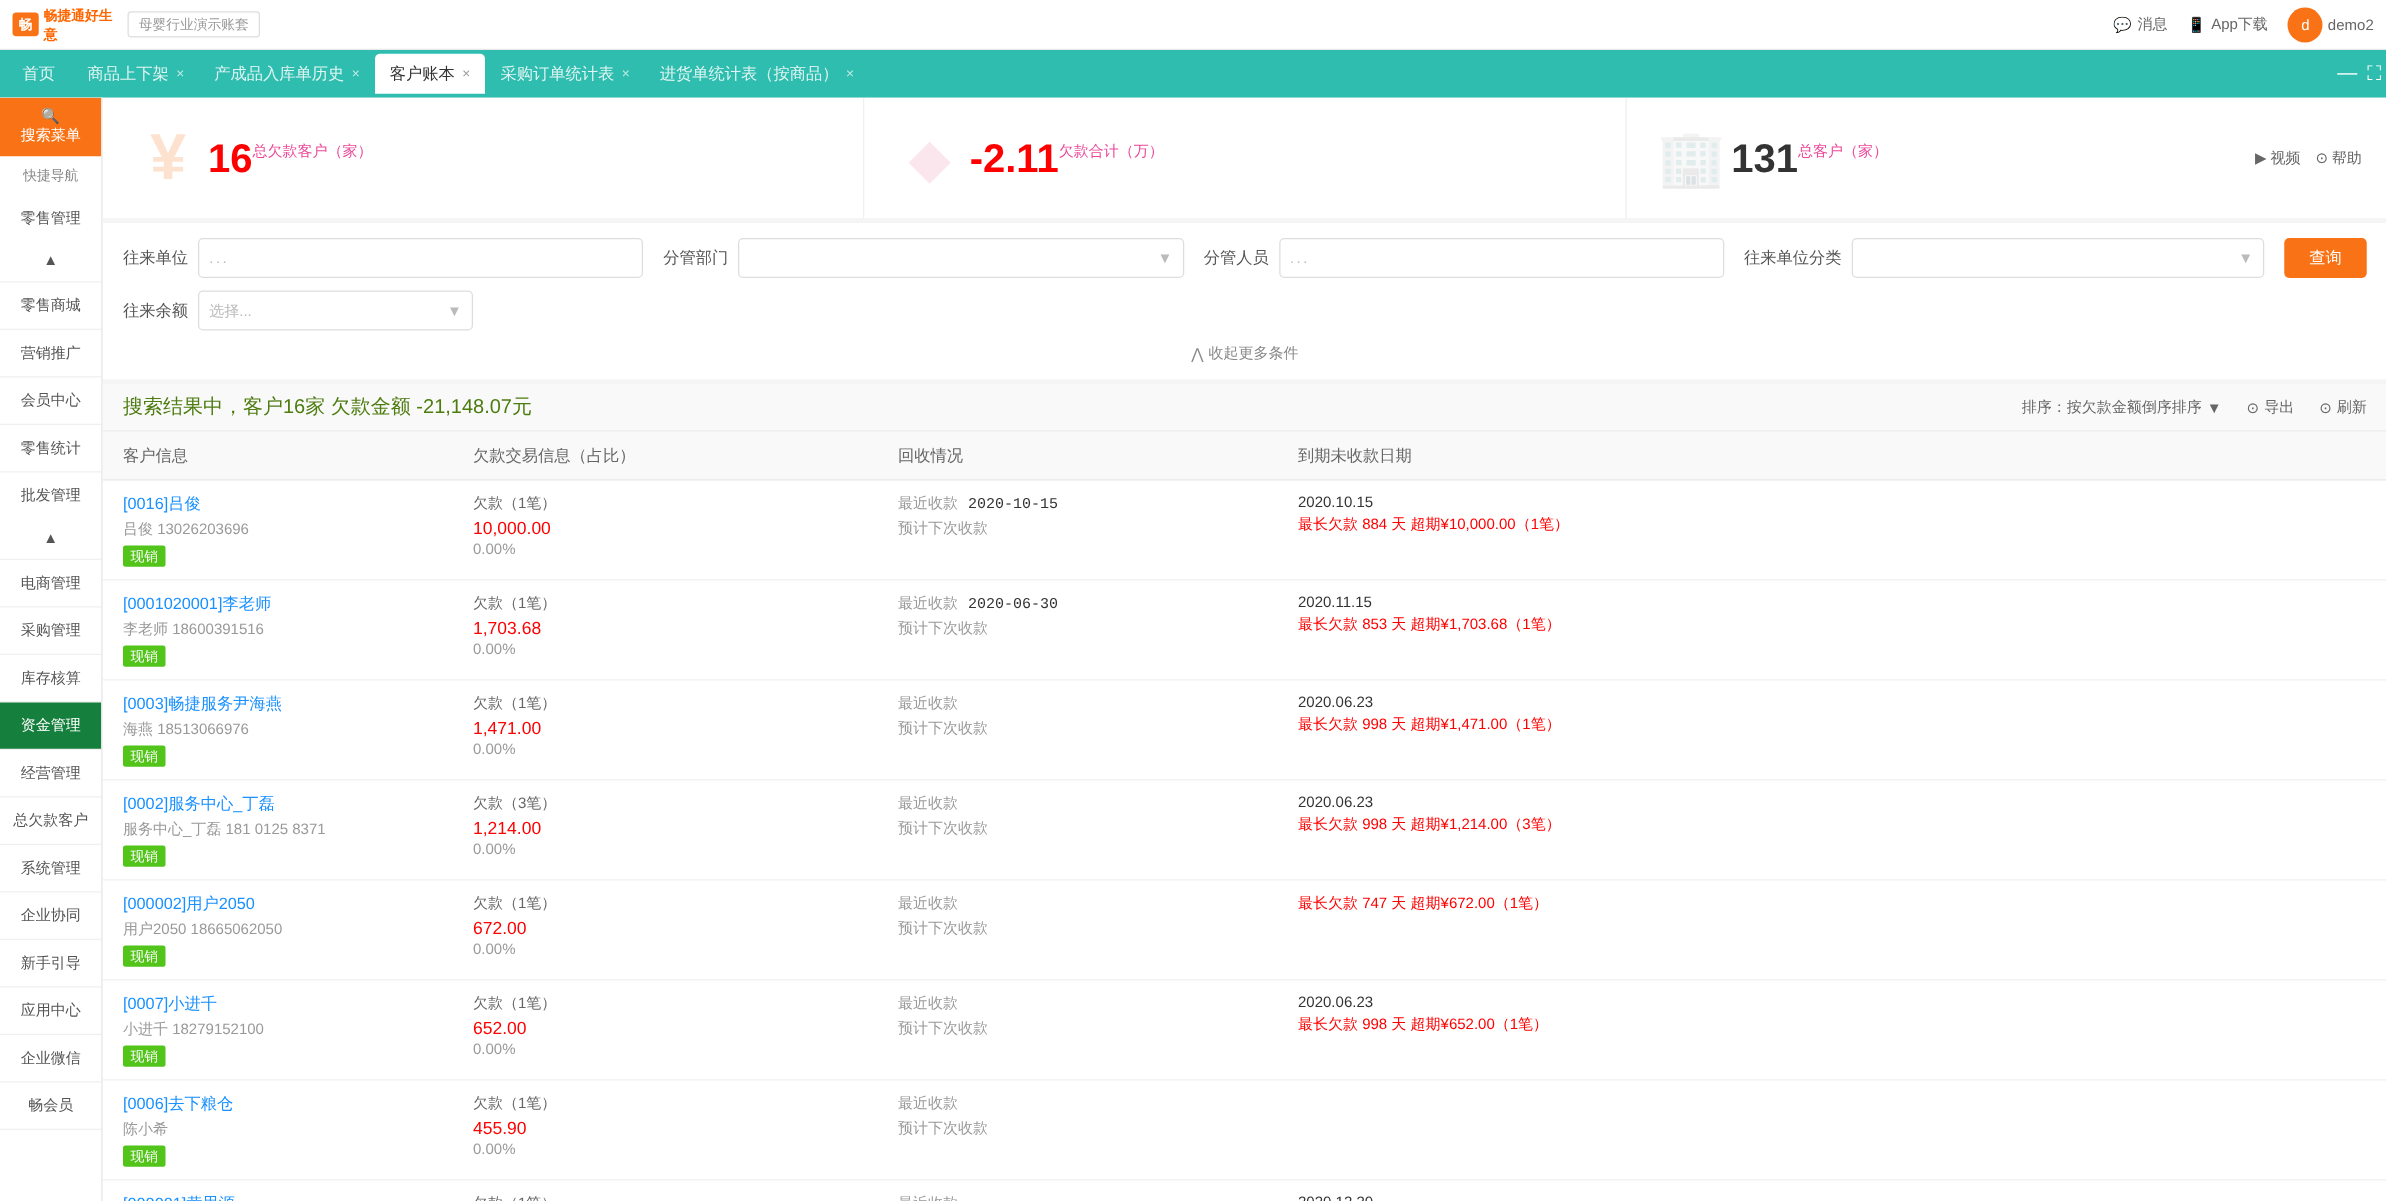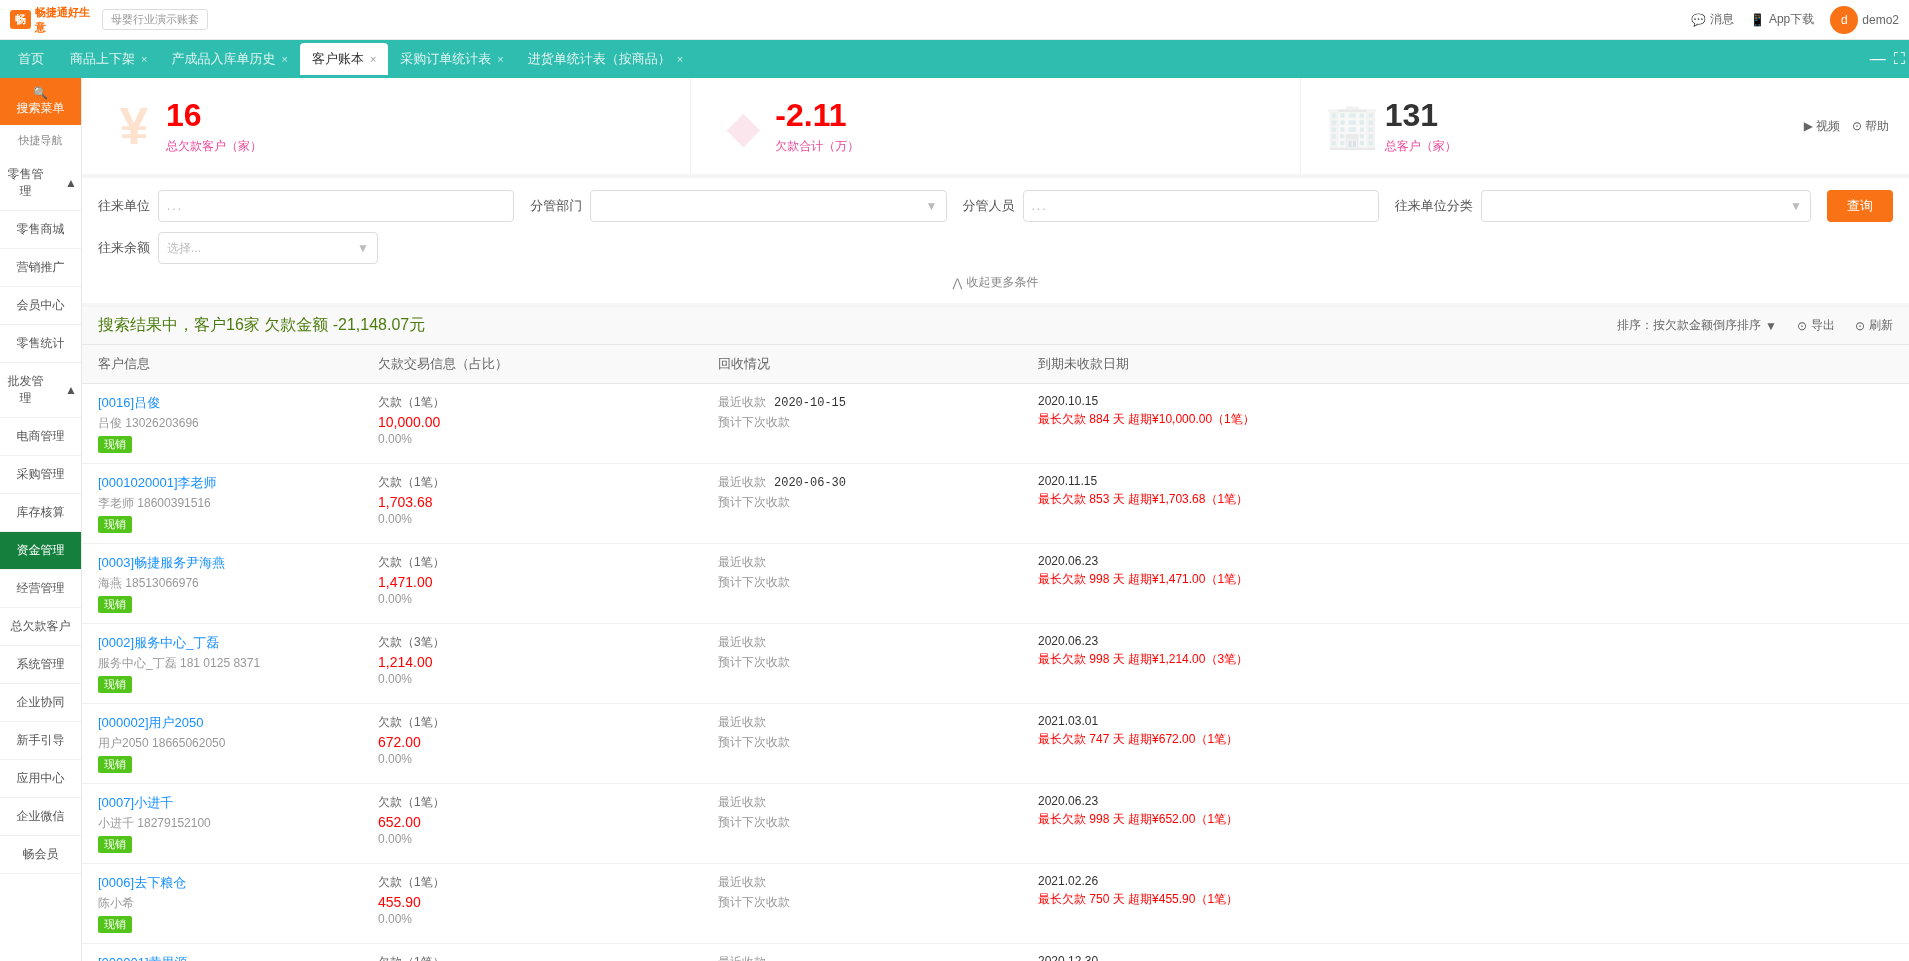--- a/index.html
+++ b/index.html
@@ -24,31 +24,31 @@
     .tabs-action-btn { color: #fff; cursor: pointer; font-size: 16px; }
 
     
     .main-layout { display: flex; flex: 1; overflow: hidden; }
 
     
     .sidebar { width: 82px; background: #fff; border-right: 1px solid #e8e8e8; display: flex; flex-direction: column; overflow-y: auto; }
     .sidebar-search { padding: 8px 6px; background: #f97316; color: #fff; font-size: 12px; text-align: center; cursor: pointer; }
     .sidebar-nav-item { padding: 10px 4px; text-align: center; font-size: 12px; color: #555; cursor: pointer; border-bottom: 1px solid #f0f0f0; }
     .sidebar-nav-item.active { background: #15803d; color: #fff; }
-    .sidebar-nav-item.has-arrow { display: flex; align-items: center; justify-content: center; gap: 18px; }
+    .sidebar-nav-item.has-arrow { display: flex; align-items: center; justify-content: center; gap: 18px; flex-direction: column; }
     .sidebar-shortcut { padding: 8px 4px; text-align: center; font-size: 11px; color: #888; cursor: pointer; }
 
     
     .content-area { flex: 1; overflow-y: auto; background: #f5f5f5; }
 
     
     .stats-row { display: flex; background: #fff; margin-bottom: 4px; }
     .stat-card { flex: 1; display: flex; align-items: center; padding: 16px 20px; border-right: 1px solid #f0f0f0; }
     .stat-card:last-child { border-right: none; }
-    .stat-info { display: flex; flex-direction: column; }
+    .stat-info { display: flex; flex-direction: row; }
     .stat-number { font-size: 32px; font-weight: bold; }
     .stat-number.red { color: #f00; }
     .stat-number.dark { color: #333; }
     .stat-label { font-size: 12px; color: #ec4899; margin-top: 4px; }
     .stat-actions { margin-left: auto; display: flex; gap: 12px; align-items: flex-start; }
     .stat-action-btn { font-size: 12px; color: #666; cursor: pointer; display: flex; align-items: center; gap: 3px; }
 
     
     .filter-area { background: #fff; padding: 12px 16px; margin-bottom: 4px; }
     .filter-row { display: flex; align-items: center; gap: 16px; margin-bottom: 10px; }
@@ -466,21 +466,20 @@
             <div class="debt-ratio">0.00%</div>
           </div>
           <div class="payback-info col-payback">
             <div class="payback-row">
               <span class="payback-label">最近收款</span>
               <span class="payback-date"></span>
             </div>
             <div class="payback-next">预计下次收款</div>
           </div>
           <div class="due-info col-due">
-            <div class="due-date">2021.03.01</div>
             <div class="due-overdue">
               <span>最长欠款 747 天</span>
               <span class="overdue-link">超期¥672.00（1笔）</span>
             </div>
           </div>
         </div>
 
         <div class="table-row">
           <div class="customer-info col-customer">
             <div class="customer-name">[0007]小进千</div>
@@ -519,27 +518,20 @@
             <div class="debt-amount">455.90</div>
             <div class="debt-ratio">0.00%</div>
           </div>
           <div class="payback-info col-payback">
             <div class="payback-row">
               <span class="payback-label">最近收款</span>
               <span class="payback-date"></span>
             </div>
             <div class="payback-next">预计下次收款</div>
           </div>
-          <div class="due-info col-due">
-            <div class="due-date">2021.02.26</div>
-            <div class="due-overdue">
-              <span>最长欠款 750 天</span>
-              <span class="overdue-link">超期¥455.90（1笔）</span>
-            </div>
-          </div>
         </div>
 
         <div class="table-row">
           <div class="customer-info col-customer">
             <div class="customer-name">[000001]黄思源</div>
 
           </div>
           <div class="debt-info col-debt">
             <div class="debt-count">欠款（1笔）</div>
 

